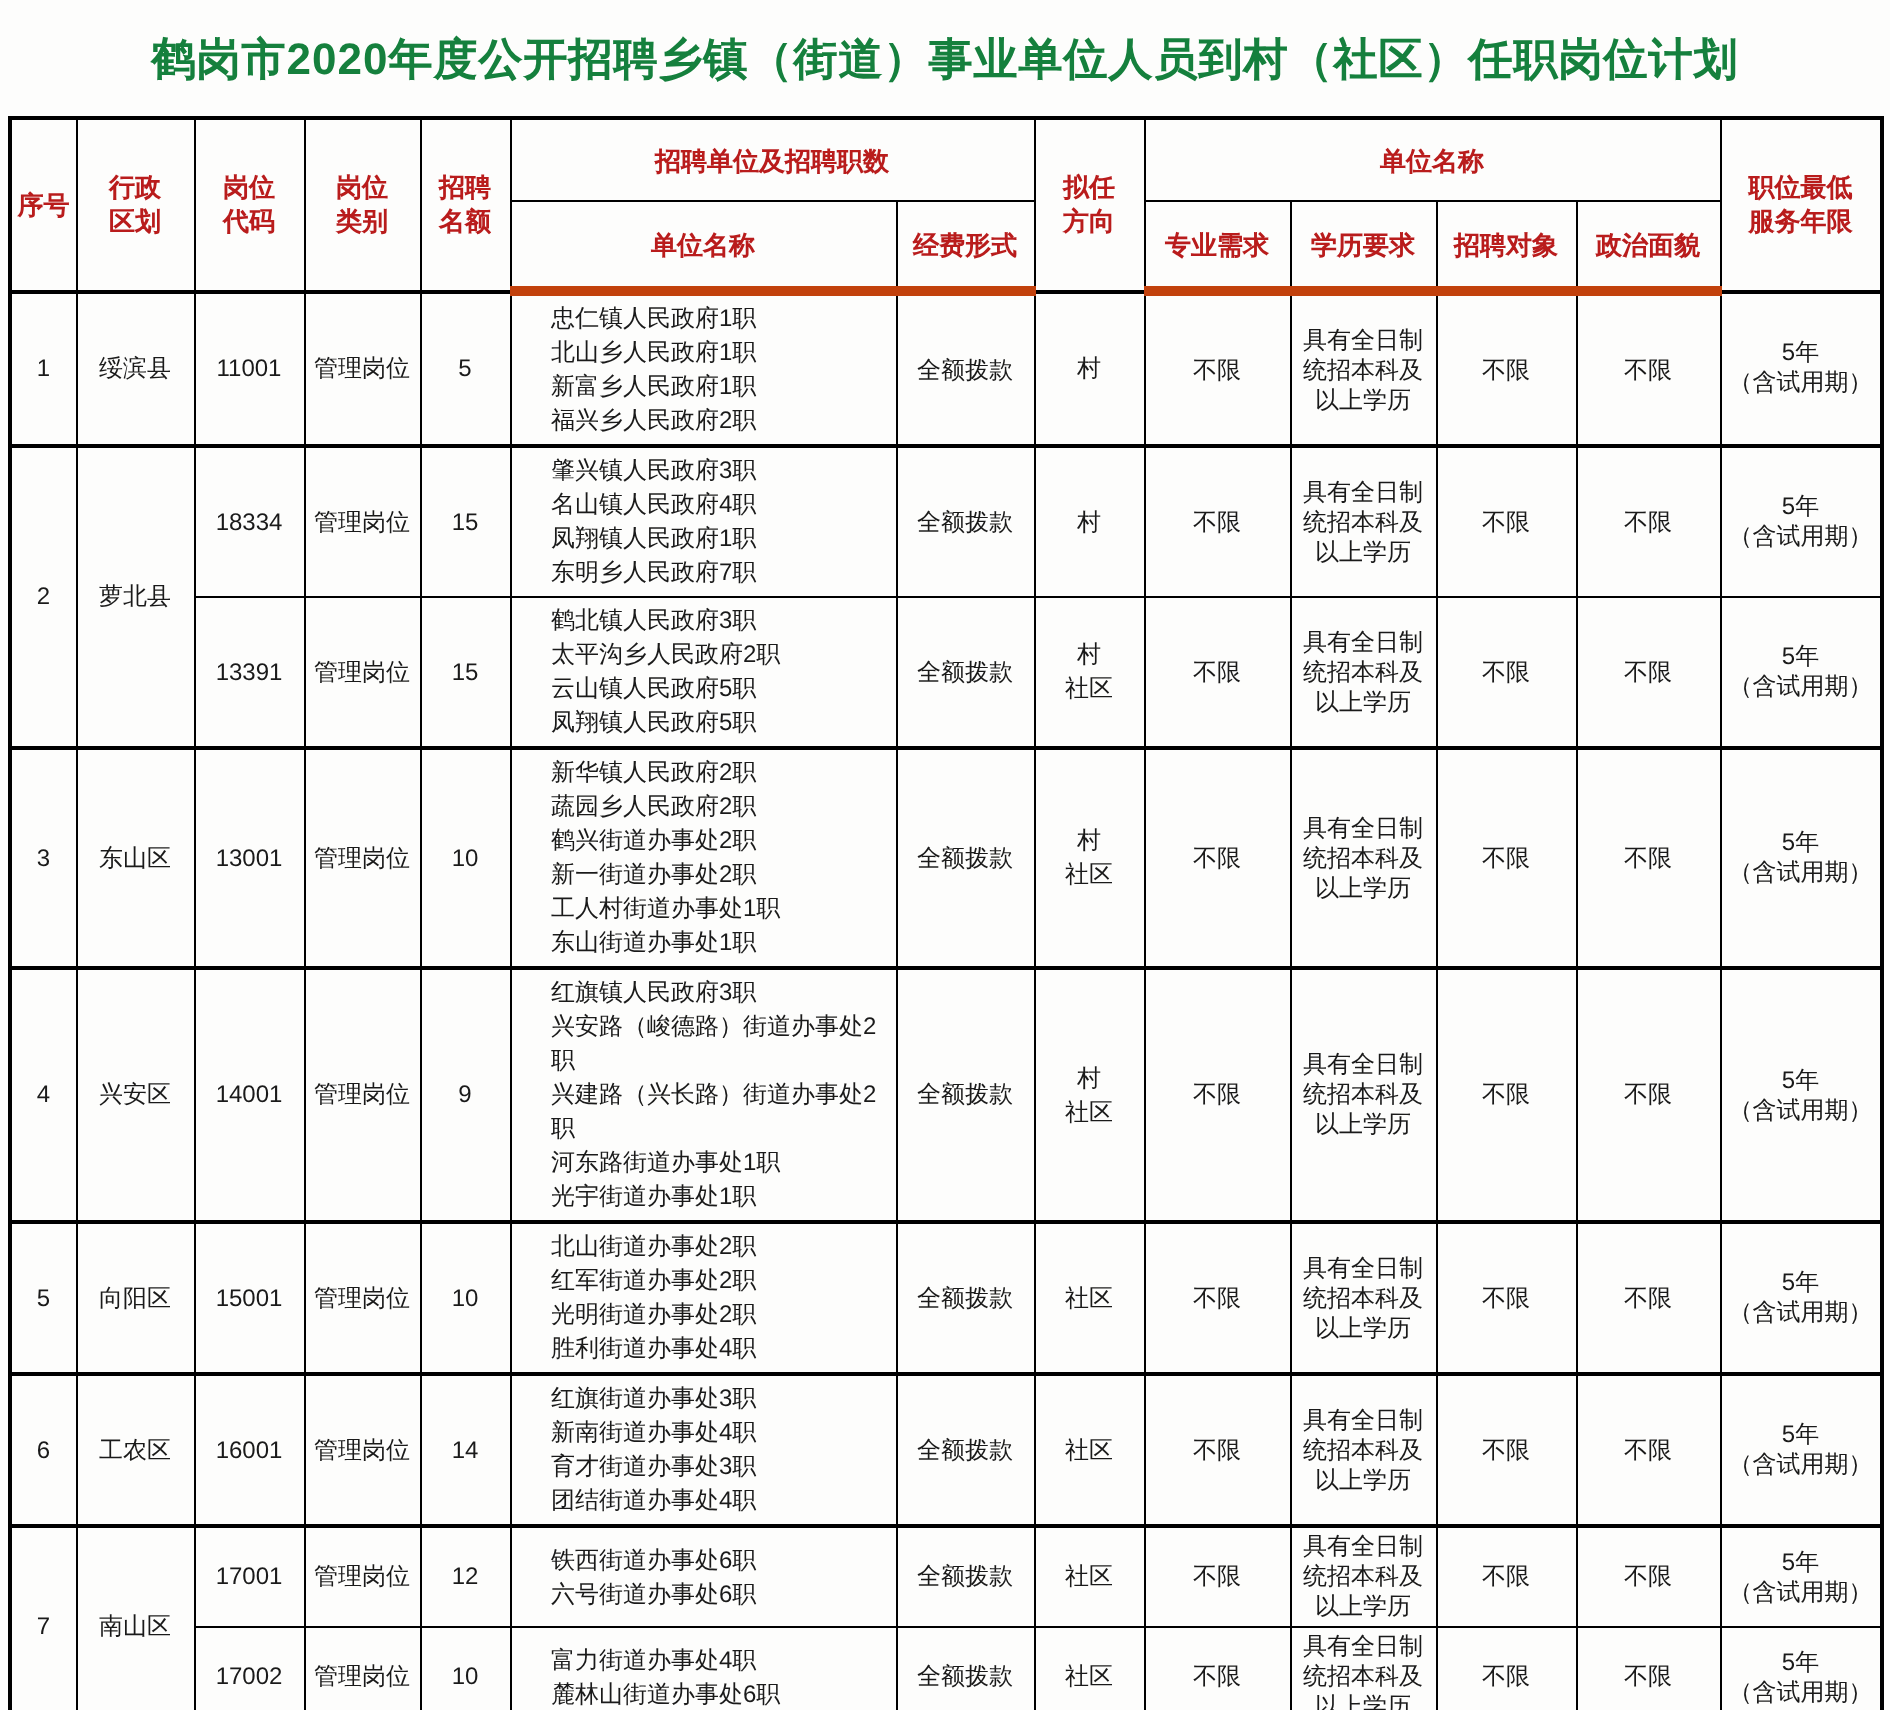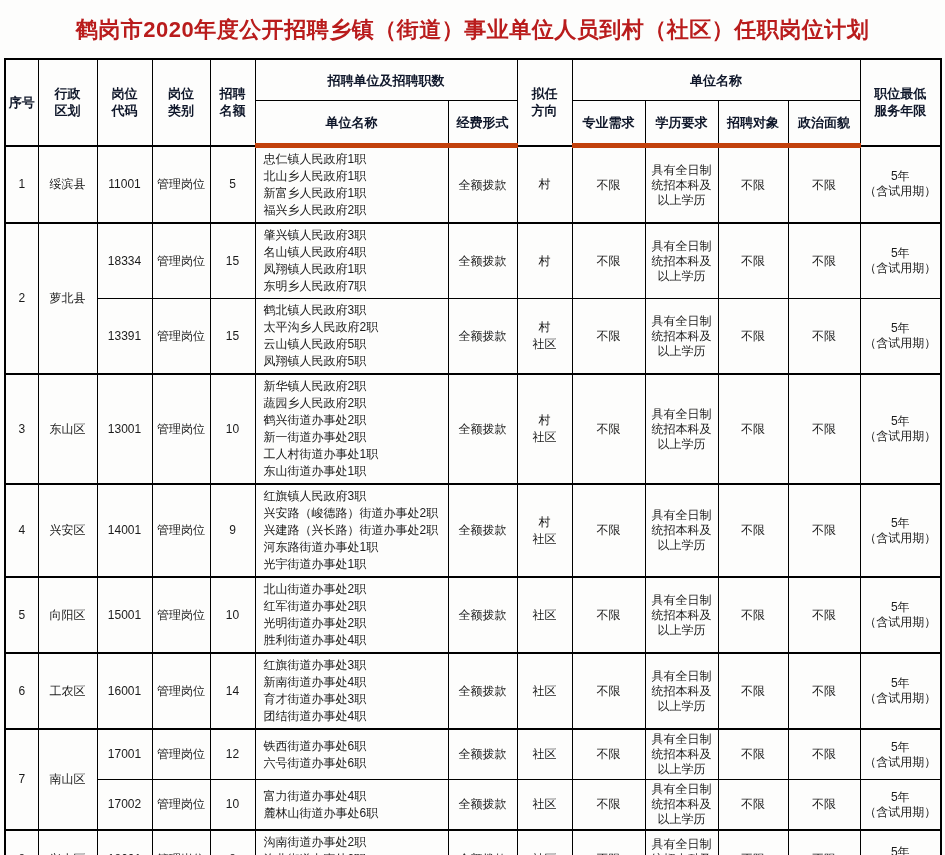--- a/index.html
+++ b/index.html
@@ -3,43 +3,43 @@
 <meta charset="utf-8">
 <style>
   html,body { margin:0; padding:0; background:#ffffff; }
   body { font-family:"Liberation Sans","DejaVu Sans",sans-serif; color:#151515; }
   .page {
     width:945px; height:855px; box-sizing:border-box;
     background:#fdfdfc; padding:0 4px; overflow:hidden;
   }
   .doc-title {
     margin:0; height:58px; line-height:60px; text-align:center;
-    font-size:22px; font-weight:bold; letter-spacing:0.5px; color:#b91c1c;
+    font-size:22px; font-weight:bold; letter-spacing:0.5px; color:#15803d;
     white-space:nowrap;
   }
   table.plan {
     border-collapse:collapse; table-layout:fixed; width:937px;
     border:2px solid #000;
   }
   th, td {
     border:1px solid #000;
     text-align:center; vertical-align:middle;
     white-space:pre-line;
     padding:2px 1px;
     overflow:hidden;
   }
   thead th {
-    font-size:13px; font-weight:bold; line-height:17px; color:#0f172a;
+    font-size:13px; font-weight:bold; line-height:17px; color:#b91c1c;
     height:40px; padding:1px;
   }
   thead tr.h1 th.span-group { height:38px; }
   td {
     font-size:12px; line-height:17px; color:#1a1a1a;
   }
-  td.units { text-align:left; padding:3px 2px 3px 8px; }
+  td.units { text-align:left; padding:3px 2px 3px 20px; }
   td.education, td.service { line-height:15px; }
   tr.group-first td { border-top:2px solid #000; }
   thead tr.h2 th { border-bottom:5px solid #c2410c; }
 </style>
 </head>
 <body>
 
 <div class="page">
   <h1 class="doc-title">鹤岗市2020年度公开招聘乡镇（街道）事业单位人员到村（社区）任职岗位计划</h1>
 

